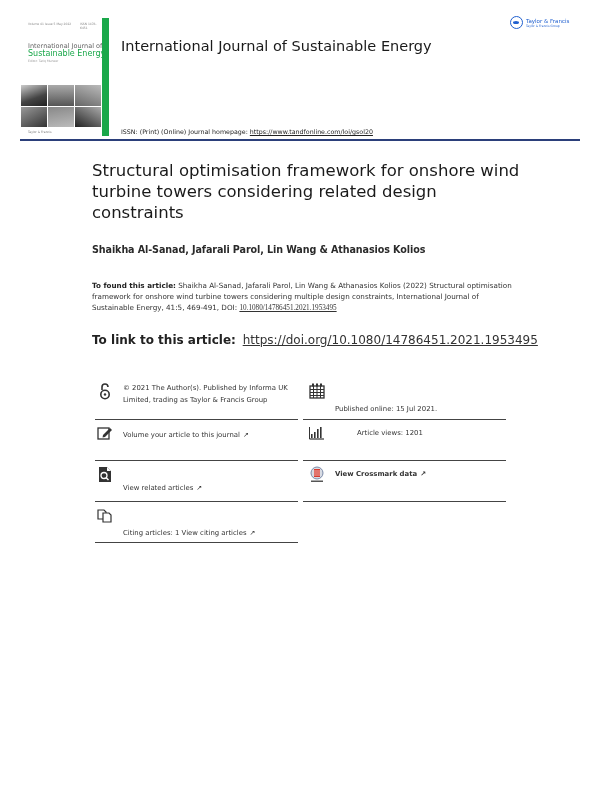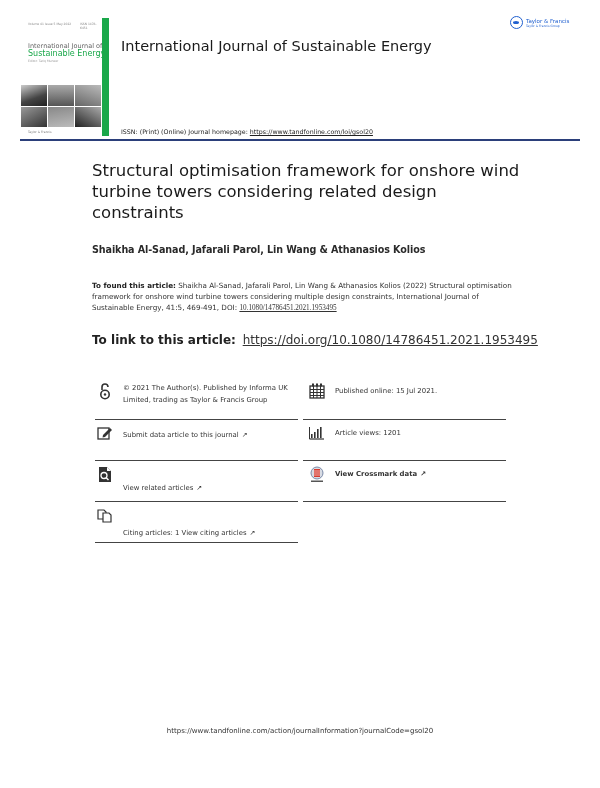--- a/index.html
+++ b/index.html
@@ -127,48 +127,48 @@
           <line x1="1" y1="9.5" x2="15" y2="9.5" stroke="#333"></line>
           <line x1="1" y1="12.5" x2="15" y2="12.5" stroke="#333"></line>
           <line x1="4.5" y1="3" x2="4.5" y2="15" stroke="#333"></line>
           <line x1="8" y1="3" x2="8" y2="15" stroke="#333"></line>
           <line x1="11.5" y1="3" x2="11.5" y2="15" stroke="#333"></line>
           <rect x="3" y="0.5" width="2" height="3" fill="#333"></rect>
           <rect x="7" y="0.5" width="2" height="3" fill="#333"></rect>
           <rect x="11" y="0.5" width="2" height="3" fill="#333"></rect>
         </svg>
     </div>
-    <div class="txt" style="margin-top:3px;text-align:right;">Published online: 15 Jul 2021.</div>
+    <div class="txt" style="margin-top:21px;text-align:right;">Published online: 15 Jul 2021.</div>
   </div>
   <div class="rule" style="left:0;top:39px;width:203px;"></div>
   <div class="rule" style="left:208px;top:39px;width:203px;"></div>
 
   <div class="cell" style="left:0;top:44px;width:205px;">
     <div class="ico">
       <svg width="16" height="14" viewBox="0 0 16 14">
           <rect x="1" y="2" width="11" height="11" fill="none" stroke="#333" stroke-width="1.3"></rect>
           <path d="M6 9 L13 2 L15 4 L8 11 L5.5 11.5 Z" fill="#333"></path>
         </svg>
     </div>
     <div class="txt" style="margin-top:5px;">
-      <span>Submit data article to this journal</span><span class="ext">↗</span>
+      <span>Volume your article to this journal</span><span class="ext">↗</span>
     </div>
   </div>
   <div class="cell" style="left:212px;top:44px;width:210px;">
     <div class="ico">
       <svg width="16" height="14" viewBox="0 0 16 14">
           <rect x="2" y="8" width="1.6" height="4" fill="#333"></rect>
           <rect x="5" y="6" width="1.6" height="6" fill="#333"></rect>
           <rect x="8" y="3" width="1.6" height="9" fill="#333"></rect>
           <rect x="11" y="1" width="1.6" height="11" fill="#333"></rect>
           <line x1="0.5" y1="13" x2="15" y2="13" stroke="#333" stroke-width="1.2"></line>
           <line x1="0.5" y1="1" x2="0.5" y2="13" stroke="#333" stroke-width="1"></line>
         </svg>
     </div>
-    <div class="txt" style="margin-top:3px;">Article views: 1201</div>
+    <div class="txt" style="margin-top:3px;margin-left:22px;">Article views: 1201</div>
   </div>
   <div class="rule" style="left:0;top:80px;width:203px;"></div>
   <div class="rule" style="left:208px;top:80px;width:203px;"></div>
 
   <div class="cell" style="left:0;top:85px;width:205px;">
     <div class="ico">
       <svg width="14" height="17" viewBox="0 0 14 17">
           <path d="M1 1 H9 L13 5 V16 H1 Z" fill="#333"></path>
           <path d="M9 1 V5 H13" fill="#fff"></path>
           <circle cx="6" cy="9.5" r="3" fill="none" stroke="#fff" stroke-width="1.3"></circle>
@@ -205,14 +205,13 @@
         </svg>
     </div>
     <div class="txt" style="margin-top:21px;">
       <span>Citing articles: 1 View citing articles</span><span class="ext">↗</span>
     </div>
   </div>
   <div class="rule" style="left:0;top:162px;width:203px;"></div>
 </div>
 
 <div style="position:absolute;left:0;top:726px;width:600px;text-align:center;font-size:7px;line-height:10px;color:#333;">
-  <div>https://www.tandfonline.com/action/journalInformation?journalCode=gsol20</div>
 </div>
 
 </body></html>

